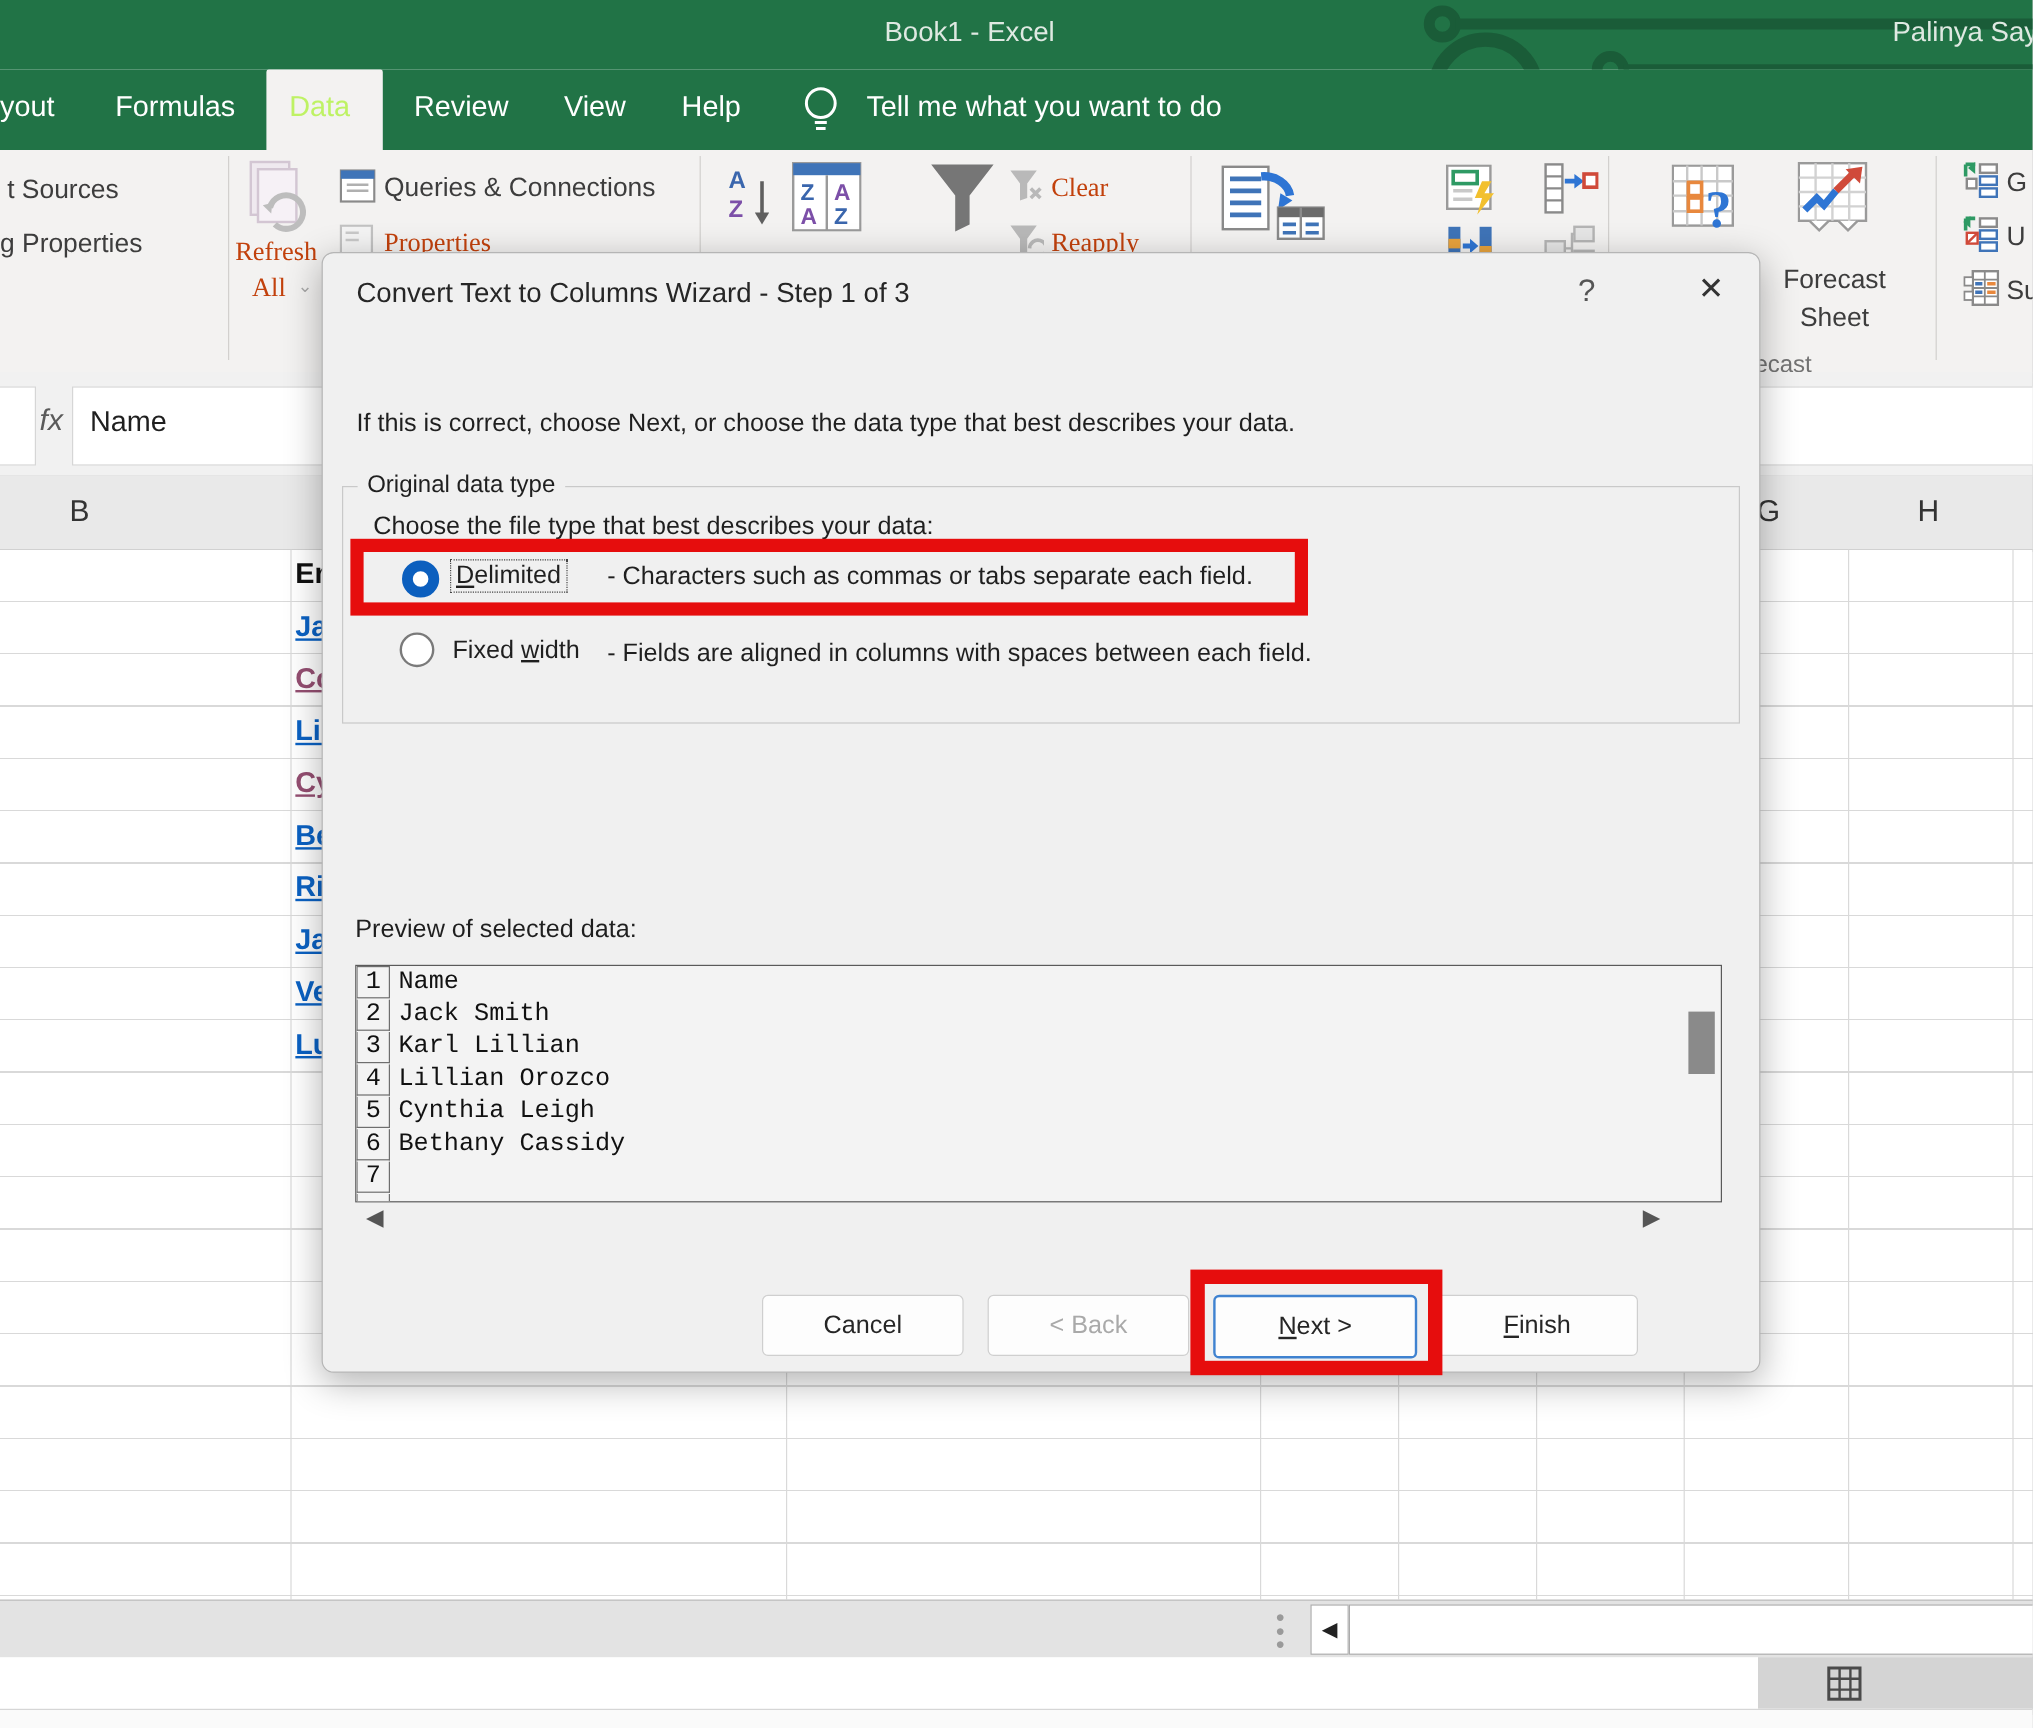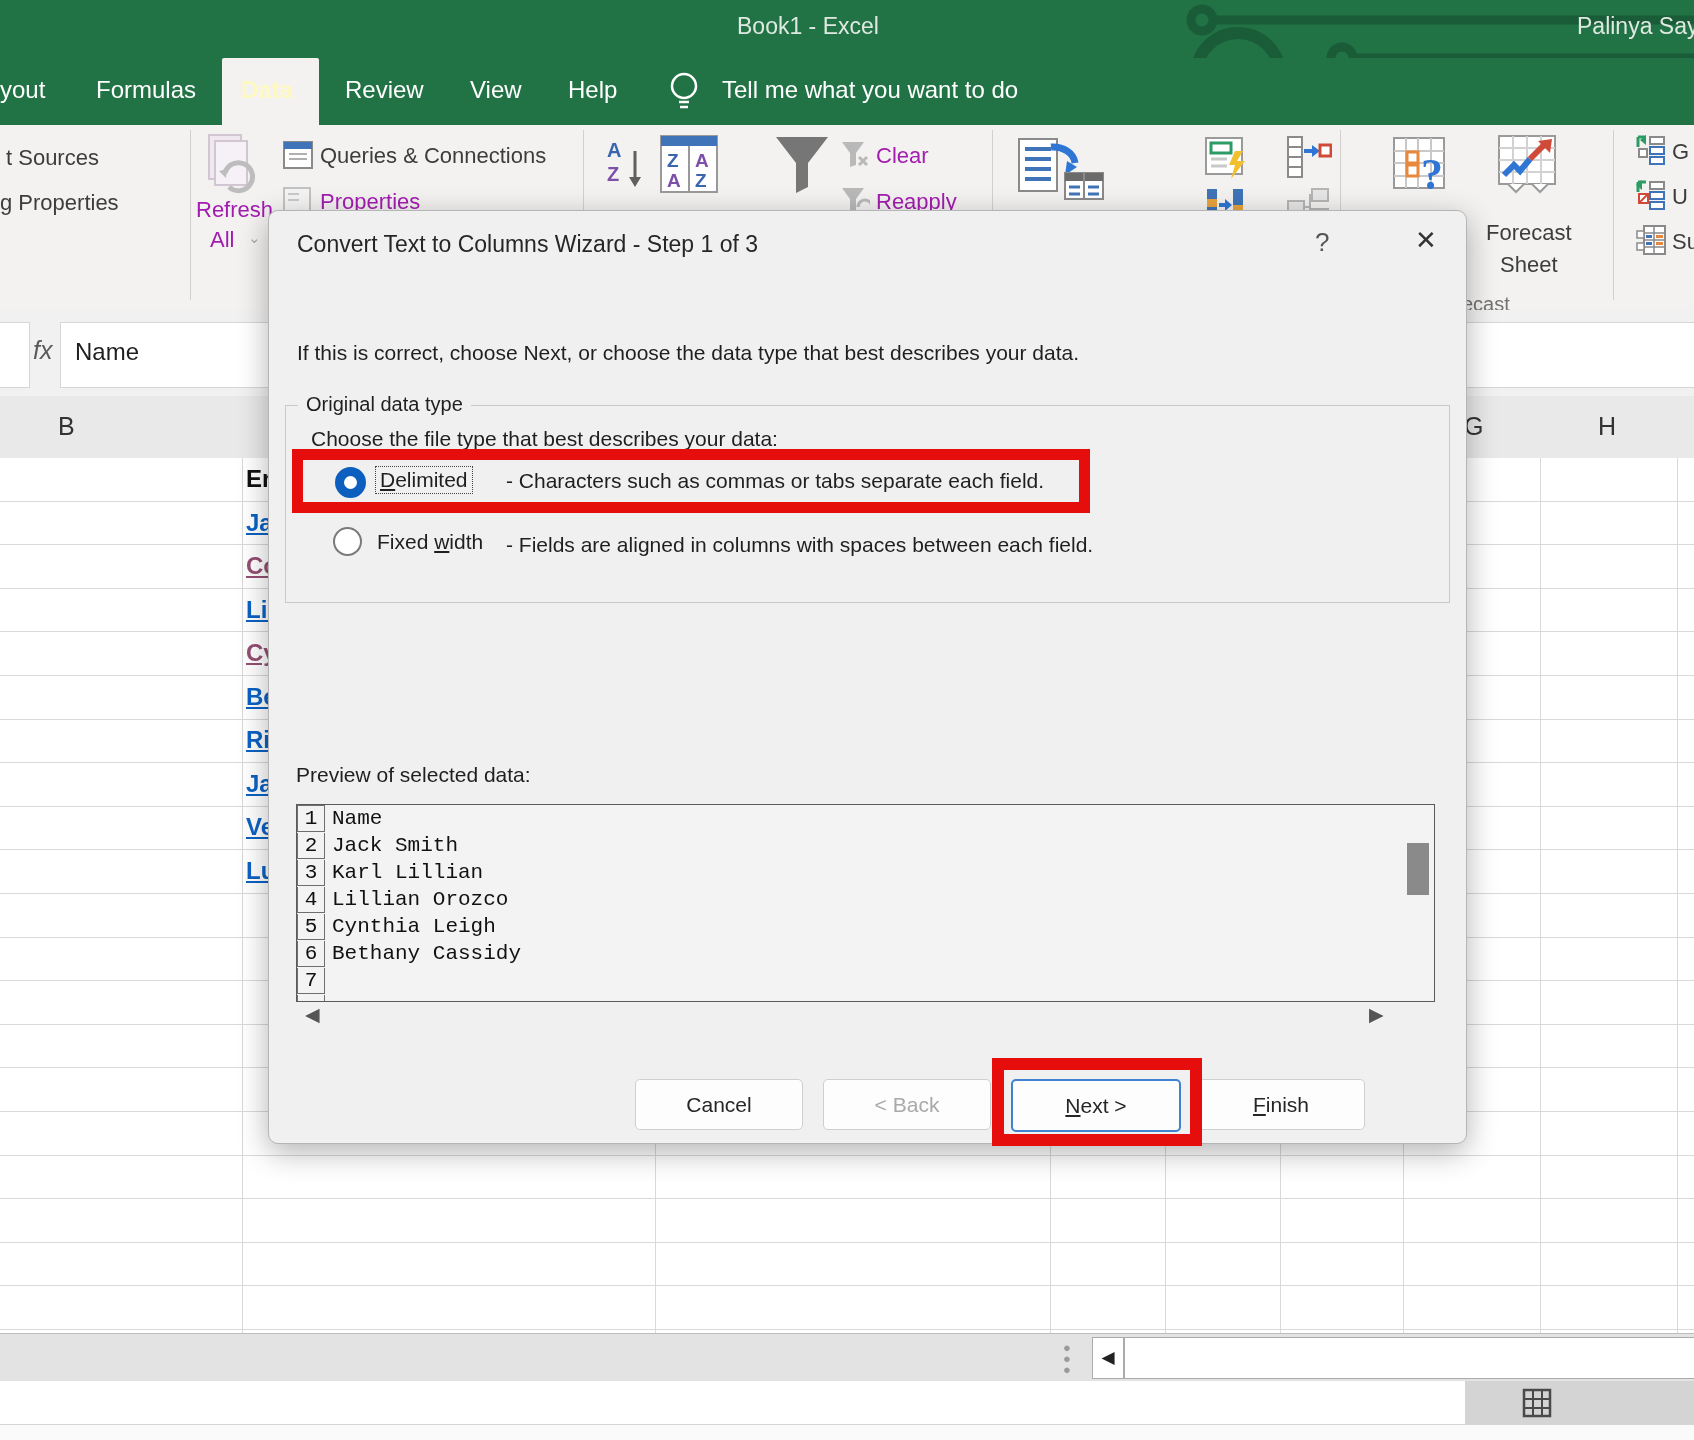--- a/index.html
+++ b/index.html
@@ -6,26 +6,26 @@
   #app{position:relative;width:1694px;height:1440px;overflow:hidden;
        font-family:"Liberation Sans",sans-serif;background:#fff;}
   .abs{position:absolute;}
   
   .titlebar{left:0;top:0;width:1694px;height:58px;background:#217346;}
   .tabstrip{left:0;top:58px;width:1694px;height:67px;background:#217346;}
   .wintitle{color:#dfe9e2;font-size:23px;}
   .username{color:#dfe9e2;font-size:23px;}
   .tab{color:#fff;font-size:24px;top:18px;}
   .tab-active-bg{background:#f3f2f1;border-radius:2px 2px 0 0;}
-  .tab-active{color:#fef9c3;font-weight:700;}
+  .tab-active{color:#bef264;font-weight:400;}
   .tellme{color:#fff;font-size:24px;}
   
   .ribbon{left:0;top:125px;width:1694px;height:185px;background:#f3f2f1;border-bottom:1px solid #d8d8d8;}
   .rlabel{font-size:22px;color:#3d3d3d;white-space:nowrap;}
-  .rlabel.gray{color:#a21caf;}
+  .rlabel.gray{color:#c2410c;font-family:Liberation Serif, serif;}
   .vsep{width:1px;background:#d2d0ce;top:130px;height:170px;}
   .chev{font-size:15px;color:#a8a8a8;}
   
   .fbar{left:0;top:310px;width:1694px;height:86px;background:#f1f1f1;border-bottom:1px solid #cfcfcf;}
   .fwhite{background:#fff;border:1px solid #d6d6d6;}
   .fxg{font-style:italic;font-size:25px;color:#5a5a5a;}
   .fval{font-size:24px;color:#1f1f1f;}
   
   .colhead{left:0;top:396px;width:1694px;height:62px;background:#e9e9e9;border-bottom:2px solid #9d9d9d;}
   .collet{font-size:25px;color:#333;}

